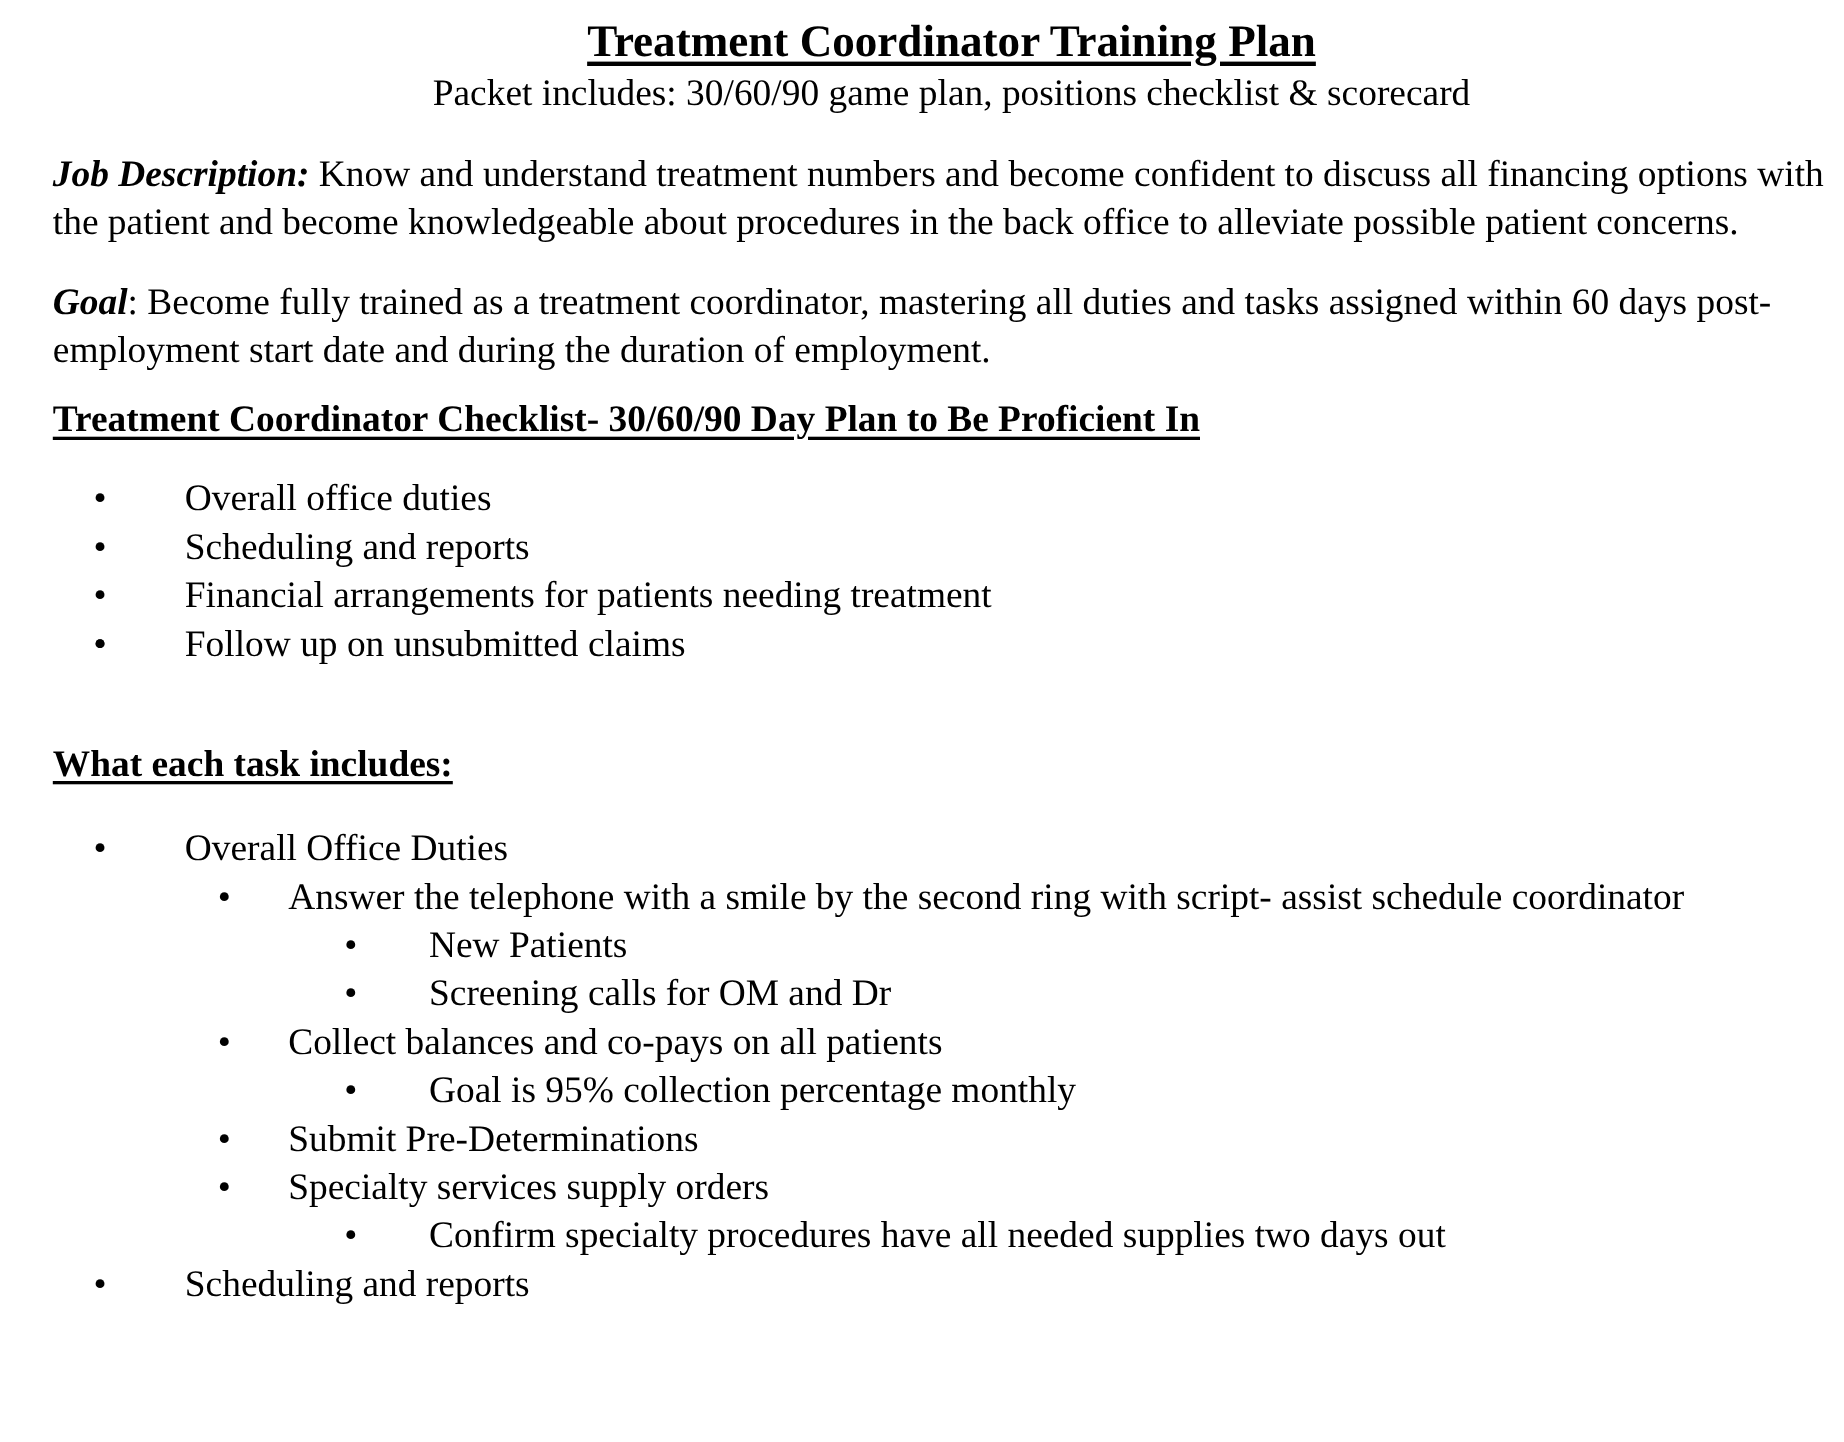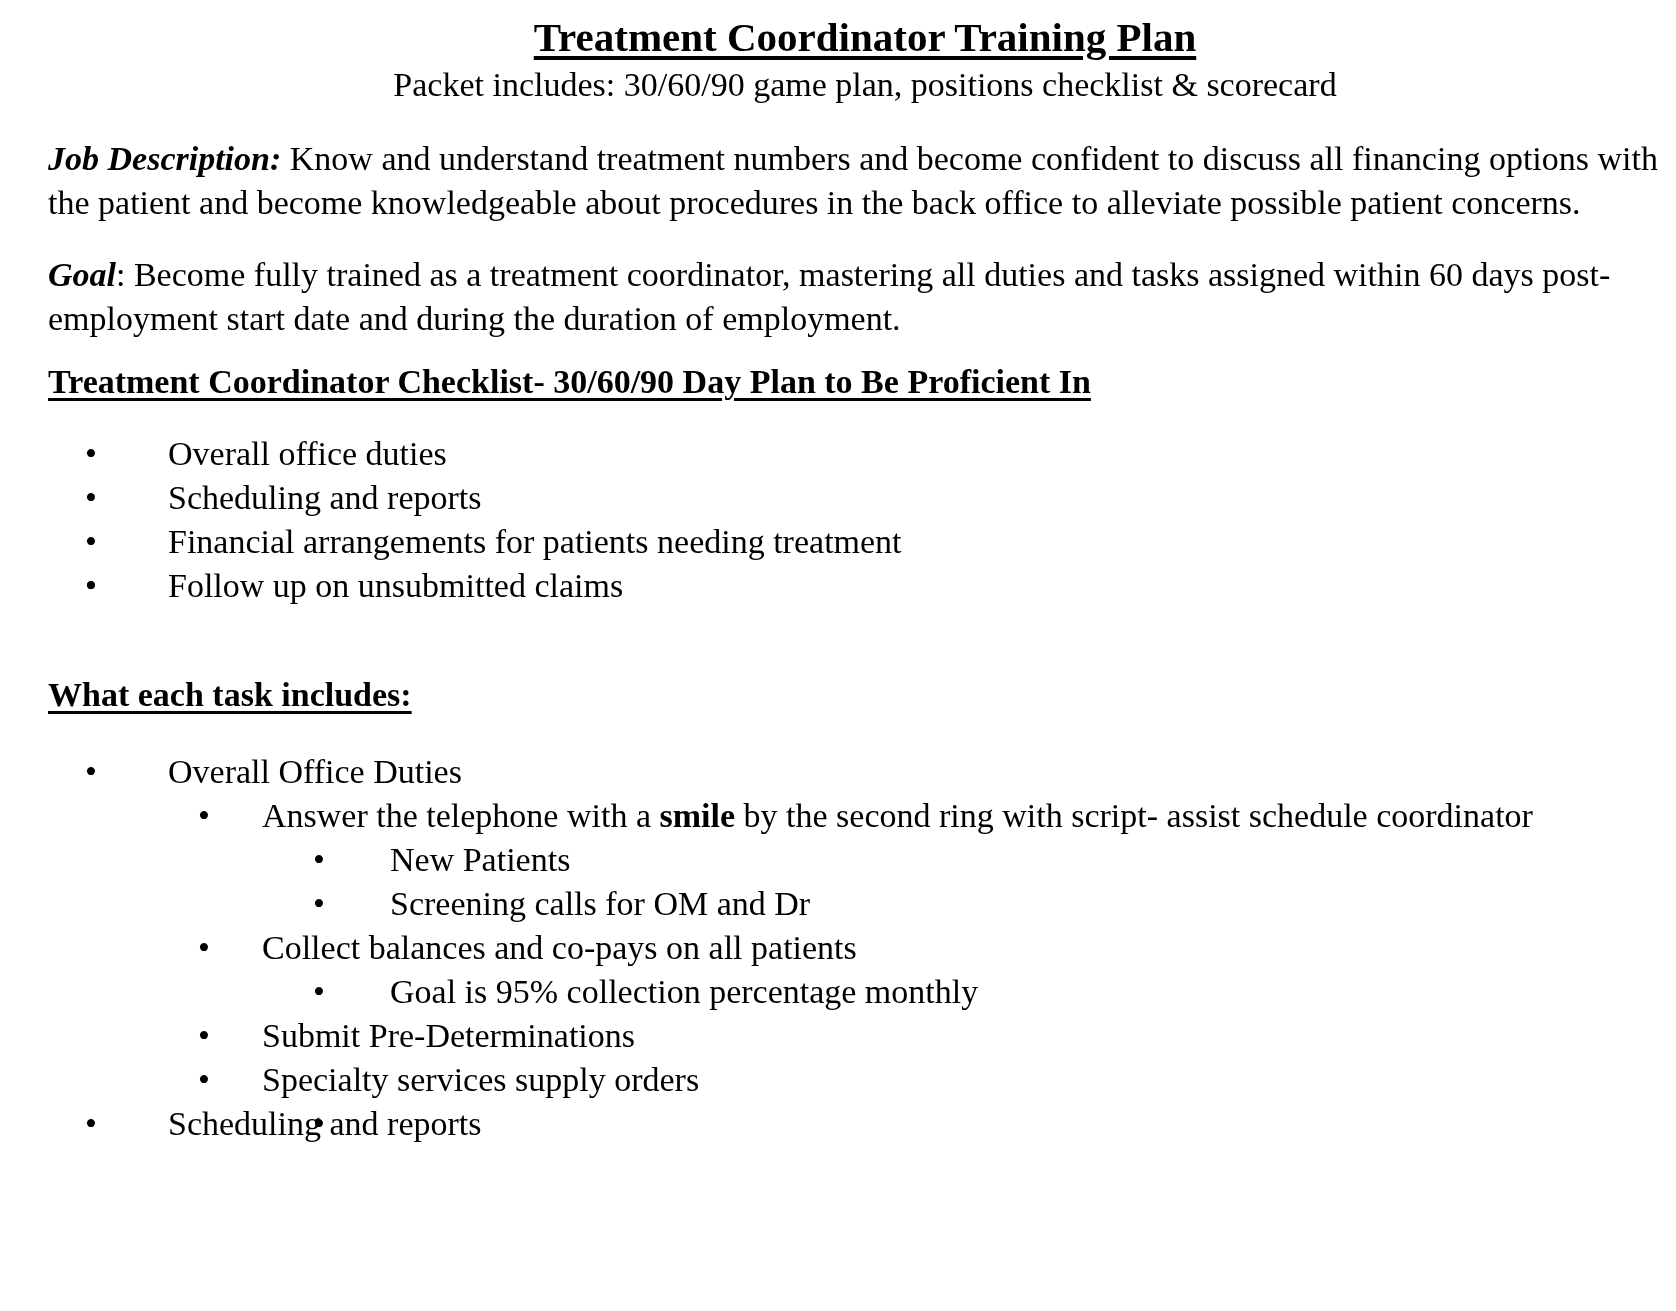--- a/index.html
+++ b/index.html
@@ -55,21 +55,21 @@
     position: relative;
     line-height: 44px;
   }
   li.lvl1 { padding-left: 120px; }
   li.lvl2 { padding-left: 214px; }
   li.lvl3 { padding-left: 342px; }
   li .bullet { position: absolute; top: 0; }
   li.lvl1 > .bullet { left: 37px; }
   li.lvl2 > .bullet { left: 150px; }
   li.lvl3 > .bullet { left: 265px; }
-  .b { font-weight: bold; }
+  .b { font-weight: normal; }
 </style>
 </head>
 <body>
 
 <div class="page">
 
   <div class="doc-title">
     <span class="u">Treatment Coordinator Training Plan</span>
   </div>
 
@@ -137,20 +137,21 @@
     <li class="lvl2">
       <span class="bullet">•</span>
       <span>Submit Pre-Determinations</span>
     </li>
     <li class="lvl2">
       <span class="bullet">•</span>
       <span>Specialty services supply orders</span>
     </li>
     <li class="lvl3">
       <span class="bullet">•</span>
+      <span>Confirm specialty procedures have all needed supplies two days out</span>
     </li>
     <li class="lvl1">
       <span class="bullet">•</span>
       <span>Scheduling and reports</span>
     </li>
   </ul>
 
 </div>
 
 </body></html>

